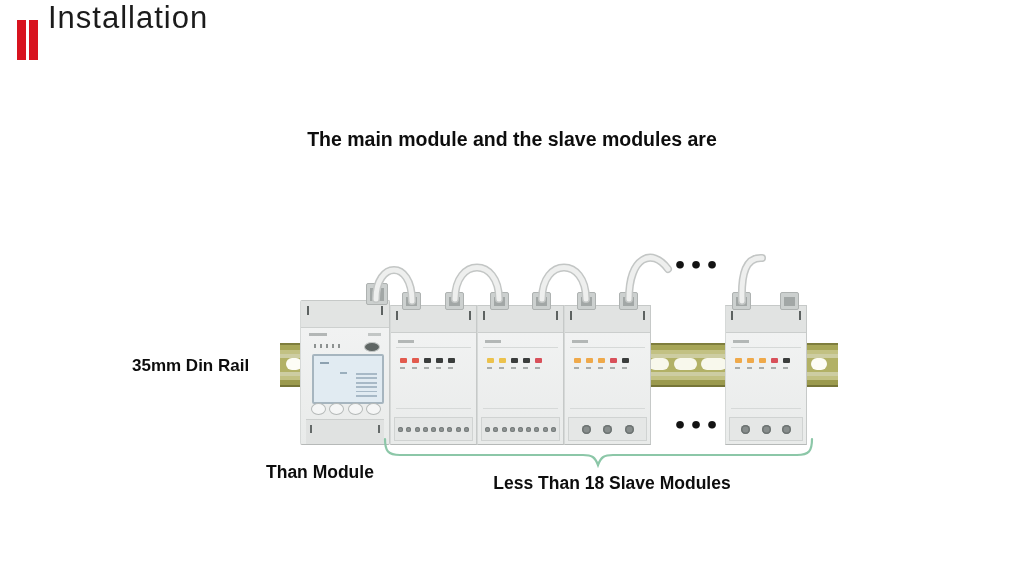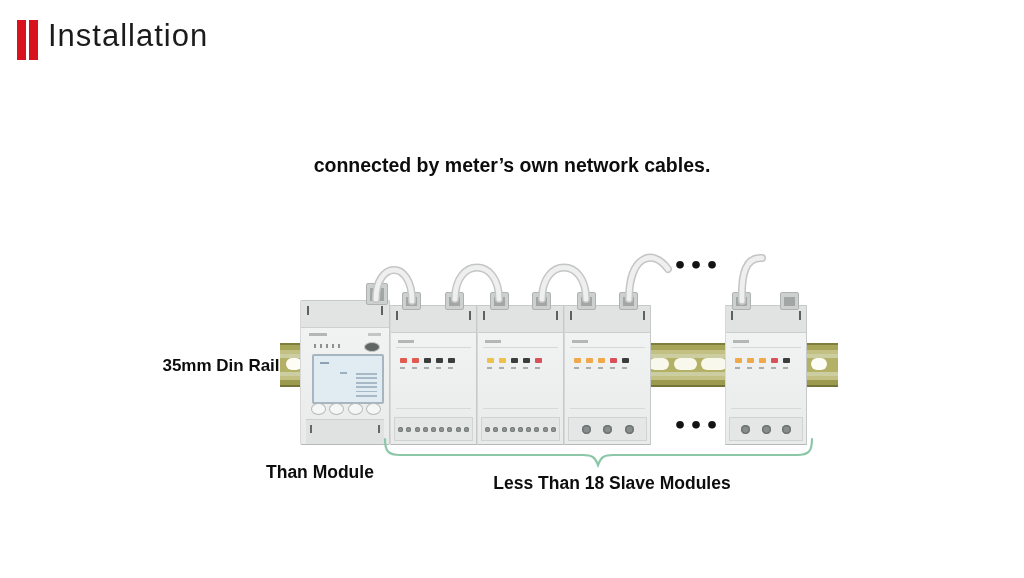--- a/index.html
+++ b/index.html
@@ -3,21 +3,21 @@
 <meta charset="utf-8">
 <style>
   html,body{margin:0;padding:0;background:#fff;}
   .slide{position:relative;width:1024px;height:578px;background:#fff;overflow:hidden;
          font-family:"Liberation Sans",sans-serif;}
 
   
   .accent-bar{position:absolute;top:20px;width:9px;height:40px;background:#d8131f;}
   .bar1{left:17px;}
   .bar2{left:29px;}
-  .page-title{position:absolute;left:48px;top:18px;margin:0;font-size:31px;font-weight:400;
+  .page-title{position:absolute;left:48px;top:0;margin:0;font-size:31px;font-weight:400;
               color:#1b1b1b;letter-spacing:1px;font-family:"Liberation Sans",sans-serif;}
 
   
   .intro{position:absolute;left:0;right:0;top:126px;margin:0;text-align:center;
          font-size:19.5px;font-weight:bold;color:#0d0d0d;line-height:26px;}
 
   
   .diagram{position:absolute;left:280px;top:245px;width:565px;height:230px;}
 
   
@@ -99,36 +99,35 @@
   .dots-bottom{top:176px;}
 
   
   .cables,.brace{position:absolute;left:0;top:0;z-index:5;pointer-events:none;}
   .cable-outline{fill:none;stroke:#c3c6c5;stroke-width:8;stroke-linecap:round;}
   .cable-core{fill:none;stroke:#eeefee;stroke-width:5;stroke-linecap:round;}
   .brace path{fill:none;stroke:#8cc7a8;stroke-width:2.2;stroke-linecap:round;}
 
   
   .lbl{position:absolute;font-weight:bold;color:#0d0d0d;}
-  .lbl-din{left:152px;top:356px;width:138px;text-align:center;font-size:17px;}
+  .lbl-din{left:132px;top:356px;width:138px;text-align:left;font-size:17px;}
   .lbl-main{left:266px;top:462px;font-size:17.5px;}
   .lbl-slaves{left:462px;top:473px;width:300px;text-align:center;font-size:17.5px;}
 </style>
 </head>
 <body>
 
 <div class="slide">
 
   <span class="accent-bar bar1" style="background: rgb(216, 19, 31);"></span>
   <span class="accent-bar bar2" style="background: rgb(216, 19, 31);"></span>
   <h1 class="page-title">Installation</h1>
 
   <p class="intro">
-    <br>
-    <span>connected by meter’s own network cables.</span>
+    <span>The main module and the slave modules are</span><br>
   </p>
 
   <div class="diagram">
 
     <div class="rail">
       <span class="rail-slot notch-l"></span>
       <span class="rail-slot slot-a"></span>
       <span class="rail-slot slot-b"></span>
       <span class="rail-slot slot-c"></span>
       <span class="rail-slot notch-r"></span>

